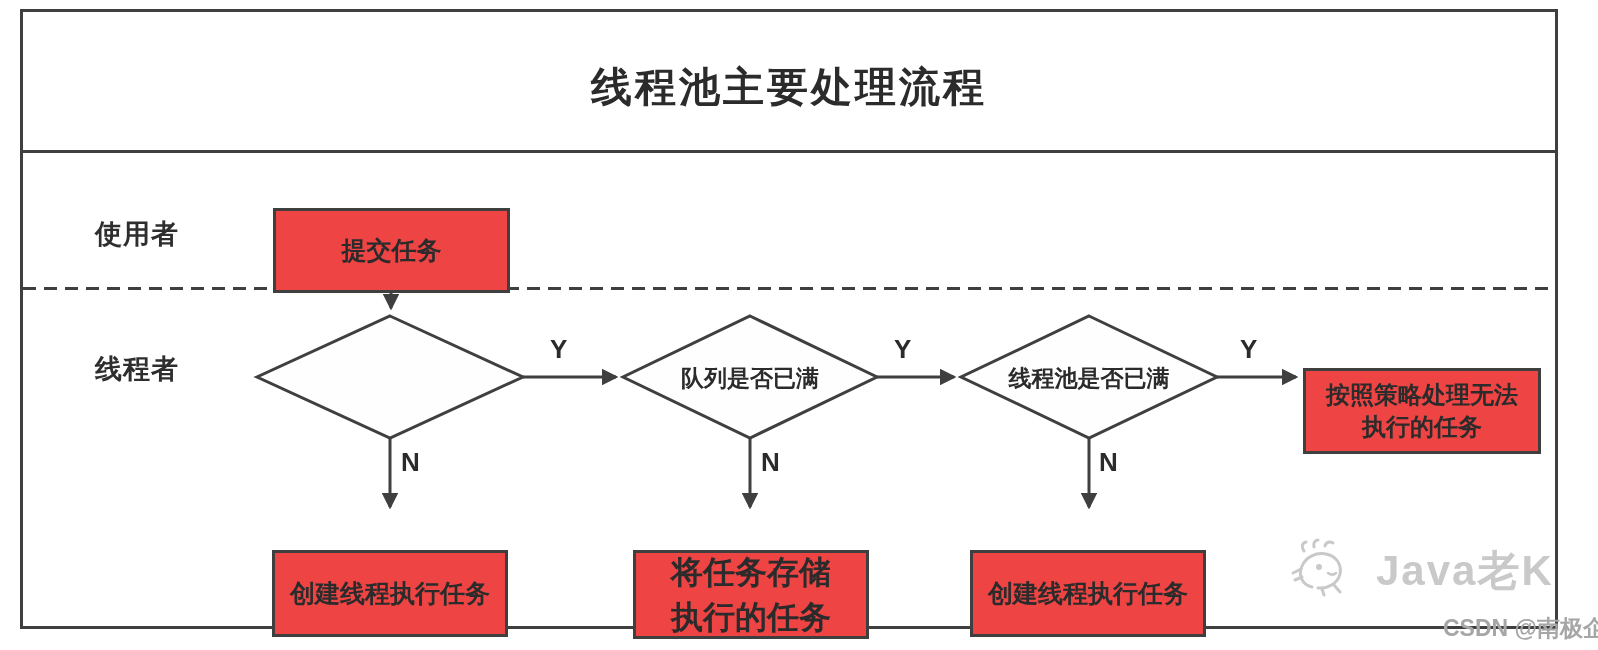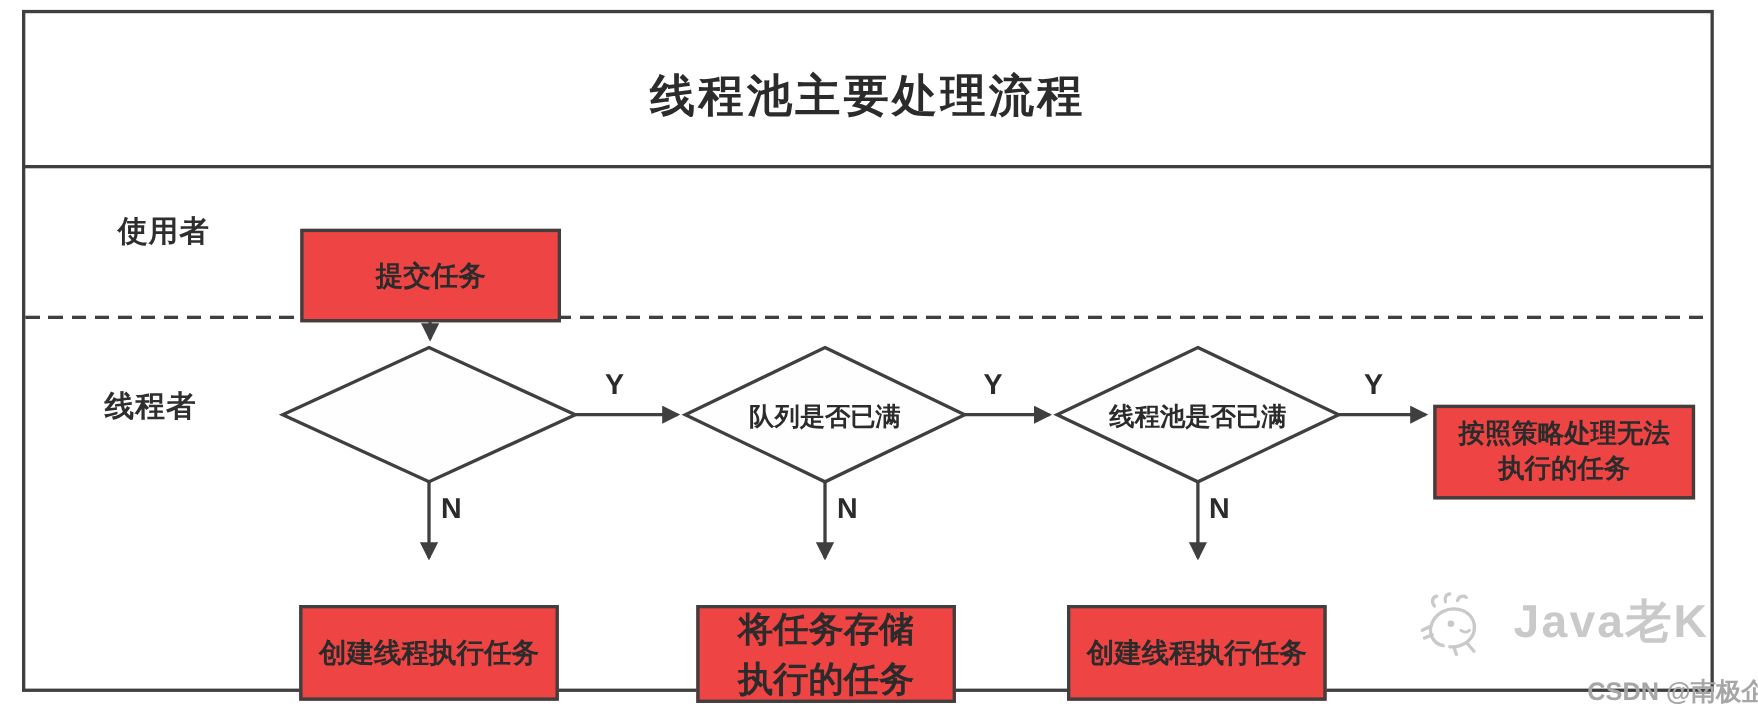--- a/index.html
+++ b/index.html
@@ -65,21 +65,21 @@
   }
   .edge-label {
     font-size: 26px;
     font-weight: bold;
     color: #2b2b2b;
   }
   .svg-overlay { left: 0; top: 0; }
   .brand-watermark {
     left: 1288px; top: 537px;
     display: flex;
-    align-items: flex-start;
+    align-items: flex-end;
     gap: 10px;
     color: #c9c9c9;
   }
   .brand-watermark .brand-text {
     font-size: 42px;
     font-weight: bold;
     letter-spacing: 2px;
     text-shadow: 1px 1px 0 #ffffff;
   }
   .credit-watermark {
@@ -117,21 +117,21 @@
     <line x1="877" y1="377" x2="954" y2="377" stroke="#3f3f3f" stroke-width="3" marker-end="url(#ah)"></line>
     <line x1="1217" y1="377" x2="1296" y2="377" stroke="#3f3f3f" stroke-width="3" marker-end="url(#ah)"></line>
 
     <line x1="390" y1="438" x2="390" y2="507" stroke="#3f3f3f" stroke-width="3" marker-end="url(#ah)"></line>
     <line x1="750" y1="438" x2="750" y2="507" stroke="#3f3f3f" stroke-width="3" marker-end="url(#ah)"></line>
     <line x1="1089" y1="438" x2="1089" y2="507" stroke="#3f3f3f" stroke-width="3" marker-end="url(#ah)"></line>
   </svg>
 
   <div class="abs diagram-title">线程池主要处理流程</div>
 
-  <div class="abs lane-label" style="left:95px; top:192px;margin-left:12px;">使用者</div>
+  <div class="abs lane-label" style="left:95px; top:216px;">使用者</div>
   <div class="abs lane-label" style="left:95px; top:351px;">线程者</div>
 
   <div class="abs flow-box" style="left:273px; top:172px; width:237px; height:85px; font-size:25px;">
     <span>提交任务</span>
   </div>
 
   <div class="abs diamond-text" style="left:627px; top:363px; width:246px;">队列是否已满</div>
   <div class="abs diamond-text" style="left:966px; top:363px; width:246px;">线程池是否已满</div>
 
   <div class="abs flow-box" style="left:1303px; top:332px; width:238px; height:86px; font-size:24px; line-height:1.35;">

